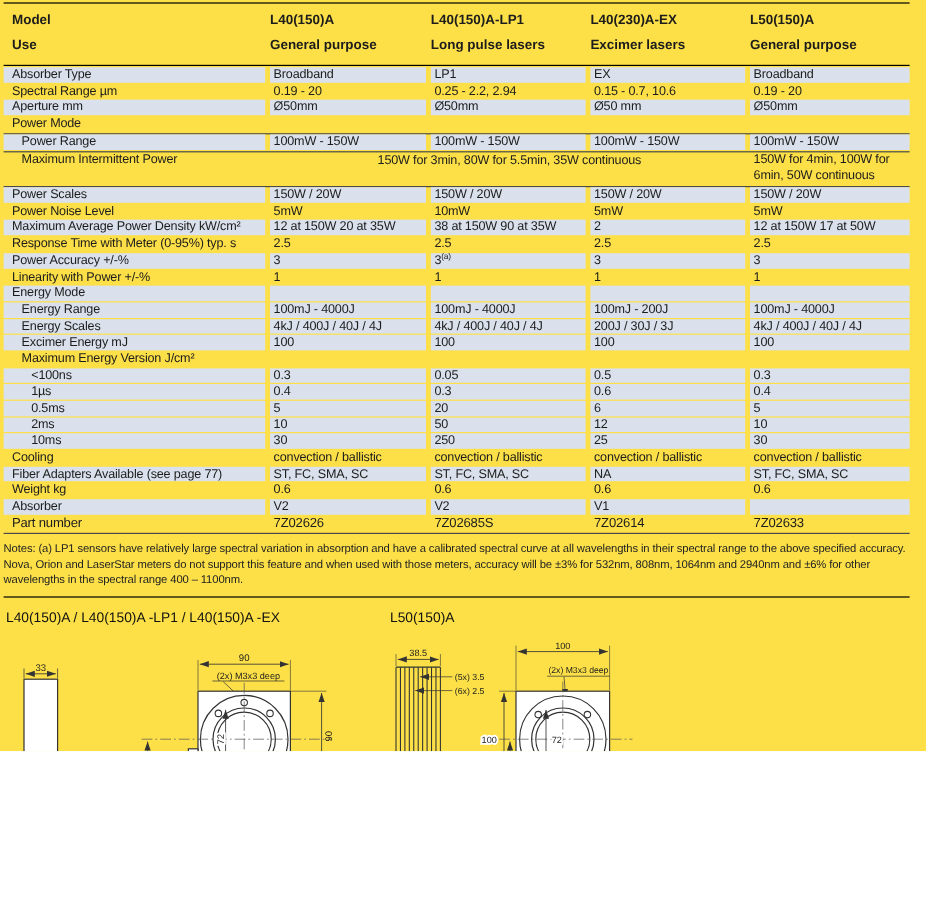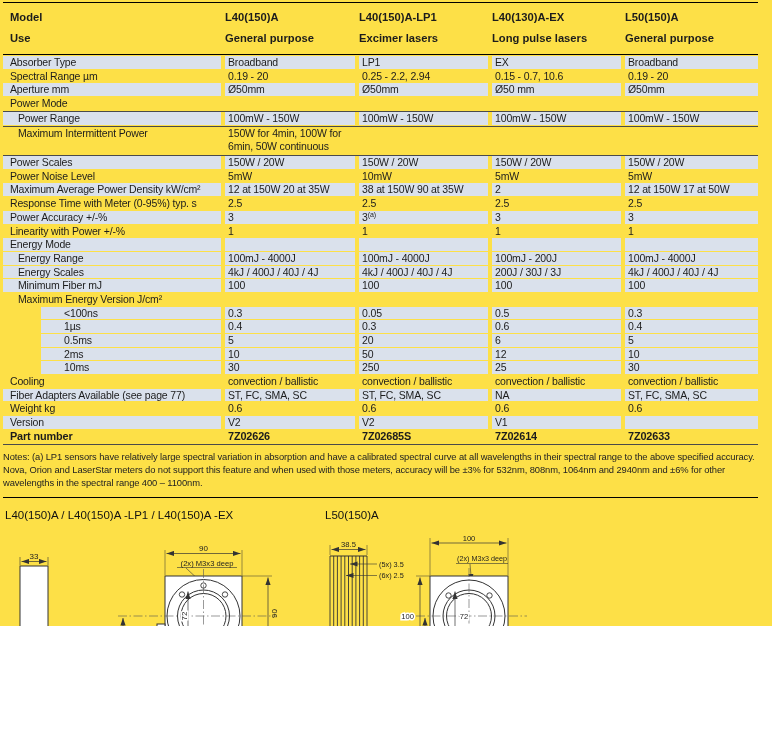--- a/index.html
+++ b/index.html
@@ -9,28 +9,28 @@
   .table-wrap{position:absolute;left:3px;top:2px;width:755px;border-top:1.2px solid #000;}
   .thead{padding:4px 0 5px;border-bottom:1.7px solid #000;}
   .grid{display:grid;grid-template-columns:218px 130px 129px 129px 133px;column-gap:4px;}
   .hrow{height:21px;line-height:21px;}
   .hcell{font-weight:bold;font-size:11.2px;white-space:nowrap;}
   .hcell.label{padding-left:7px;}
   .tbody{padding-top:1px;}
   .trow{height:13.7px;}
   .trow.rule{border-bottom:1px solid #4a4a4a;height:14px;}
   .trow.tall{height:28px;}
-  .trow.bold .cell{font-weight:bold;font-size:10.9px;}
+  .trow.bold .cell{font-weight:normal;font-size:10.9px;}
   .cell{height:12.7px;line-height:13px;font-size:10.5px;letter-spacing:-0.15px;
         white-space:nowrap;overflow:visible;padding-left:3px;}
   .tall .cell{height:27px;}
   .cell.shaded{background:#dae1ec;}
   .cell.label{padding-left:7px;}
   .cell.ind1{padding-left:15px;}
-  .cell.ind2{padding-left:23px;margin-left:38px;}
+  .cell.ind2{padding-left:23px;}
   .cell.span3{grid-column:2/5;text-align:center;line-height:14px;}
   .cell.wrap{white-space:normal;line-height:13px;}
   .cell sup{font-size:7px;line-height:0;}
   .notes{margin-top:6px;padding-bottom:7px;border-bottom:1.2px solid #000;
          font-size:9.4px;line-height:12.9px;color:#222;letter-spacing:-0.1px;}
   
   .dtitle{position:absolute;font-weight:normal;font-size:11.5px;color:#111;white-space:nowrap;}
   .dsvg{position:absolute;}
   .dsvg text{font-family:"Liberation Sans",sans-serif;fill:#1d1d1d;}
   .wbg{paint-order:stroke;stroke:#fff;stroke-width:3px;}
@@ -39,28 +39,28 @@
 <body>
 
 <div class="page">
 
   <div class="table-wrap">
     <div class="thead">
       <div class="grid hrow">
         <div class="hcell label">Model</div>
         <div class="hcell">L40(150)A</div>
         <div class="hcell">L40(150)A-LP1</div>
-        <div class="hcell">L40(130)A-EX</div>
+        <div class="hcell">L40(230)A-EX</div>
         <div class="hcell">L50(150)A</div>
       </div>
       <div class="grid hrow">
         <div class="hcell label">Use</div>
         <div class="hcell">General purpose</div>
+        <div class="hcell">Long pulse lasers</div>
         <div class="hcell">Excimer lasers</div>
-        <div class="hcell">Long pulse lasers</div>
         <div class="hcell">General purpose</div>
       </div>
     </div>
     <div class="tbody">
         <div class="grid trow">
           <div class="cell label ind0 shaded">Absorber Type</div>
           <div class="cell shaded">Broadband</div>
           <div class="cell shaded">LP1</div>
           <div class="cell shaded">EX</div>
           <div class="cell shaded">Broadband</div>
@@ -88,20 +88,21 @@
         </div>
         <div class="grid trow rule">
           <div class="cell label ind1 shaded">Power Range</div>
           <div class="cell shaded">100mW - 150W</div>
           <div class="cell shaded">100mW - 150W</div>
           <div class="cell shaded">100mW - 150W</div>
           <div class="cell shaded">100mW - 150W</div>
         </div>
         <div class="grid trow tall rule">
           <div class="cell label ind1">Maximum Intermittent Power</div>
+          <div class="cell span3">150W for 3min, 80W for 5.5min, 35W continuous</div>
           <div class="cell wrap">150W for 4min, 100W for 6min, 50W continuous</div>
         </div>
         <div class="grid trow">
           <div class="cell label ind0 shaded">Power Scales</div>
           <div class="cell shaded">150W / 20W</div>
           <div class="cell shaded">150W / 20W</div>
           <div class="cell shaded">150W / 20W</div>
           <div class="cell shaded">150W / 20W</div>
         </div>
         <div class="grid trow">
@@ -154,21 +155,21 @@
           <div class="cell shaded">100mJ - 4000J</div>
         </div>
         <div class="grid trow">
           <div class="cell label ind1 shaded">Energy Scales</div>
           <div class="cell shaded">4kJ / 400J / 40J / 4J</div>
           <div class="cell shaded">4kJ / 400J / 40J / 4J</div>
           <div class="cell shaded">200J / 30J / 3J</div>
           <div class="cell shaded">4kJ / 400J / 40J / 4J</div>
         </div>
         <div class="grid trow">
-          <div class="cell label ind1 shaded">Minimum Fiber mJ</div>
+          <div class="cell label ind1 shaded">Excimer Energy mJ</div>
           <div class="cell shaded">100</div>
           <div class="cell shaded">100</div>
           <div class="cell shaded">100</div>
           <div class="cell shaded">100</div>
         </div>
         <div class="grid trow">
           <div class="cell label ind1">Maximum Energy Version J/cm²</div>
           <div class="cell"></div>
           <div class="cell"></div>
           <div class="cell"></div>
@@ -224,21 +225,21 @@
           <div class="cell shaded">ST, FC, SMA, SC</div>
         </div>
         <div class="grid trow">
           <div class="cell label ind0">Weight kg</div>
           <div class="cell">0.6</div>
           <div class="cell">0.6</div>
           <div class="cell">0.6</div>
           <div class="cell">0.6</div>
         </div>
         <div class="grid trow">
-          <div class="cell label ind0 shaded">Version</div>
+          <div class="cell label ind0 shaded">Absorber</div>
           <div class="cell shaded">V2</div>
           <div class="cell shaded">V2</div>
           <div class="cell shaded">V1</div>
           <div class="cell shaded"></div>
         </div>
         <div class="grid trow rule bold">
           <div class="cell label ind0">Part number</div>
           <div class="cell">7Z02626</div>
           <div class="cell">7Z02685S</div>
           <div class="cell">7Z02614</div>

